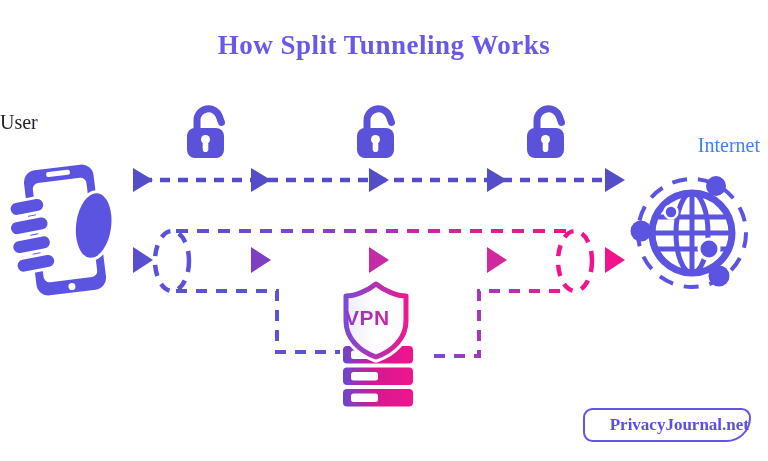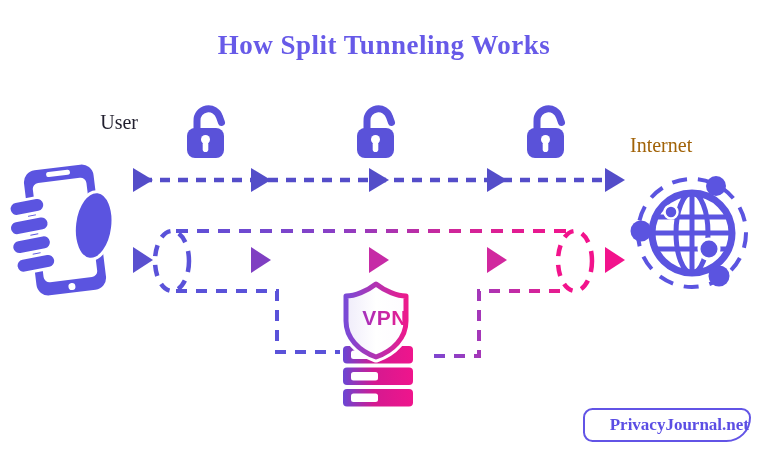--- a/index.html
+++ b/index.html
@@ -1,25 +1,25 @@
 <!DOCTYPE html>
 <html><head>
 <meta charset="utf-8">
 <style>
   html,body{margin:0;padding:0;background:#fff;}
   .stage{position:relative;width:768px;height:461px;background:#ffffff;overflow:hidden;
          font-family:"Liberation Serif", serif;}
   .stage svg{position:absolute;left:0;top:0;}
   .title{position:absolute;left:0;top:30px;width:768px;text-align:center;
          font-size:27px;font-weight:bold;color:#675ae8;letter-spacing:.5px;}
-  .device-label{position:absolute;left:0;top:111px;width:130px;text-align:right;
-         font-size:20px;line-height:23px;color:#211f2e;padding-left:8px;}
-  .internet-label{position:absolute;left:630px;top:134px;width:130px;text-align:left;
-         font-size:20px;color:#a16207;}
-  .vpn-label{position:absolute;left:345px;top:306px;width:62px;text-align:right;
+  .device-label{position:absolute;left:0;top:111px;width:130px;text-align:left;
+         font-size:20px;line-height:23px;color:#211f2e;}
+  .internet-label{position:absolute;left:630px;top:134px;width:130px;text-align:right;
+         font-size:20px;color:#3b82f6;}
+  .vpn-label{position:absolute;left:345px;top:306px;width:62px;text-align:left;
          font-family:"Liberation Sans", sans-serif;font-size:21px;font-weight:bold;
          letter-spacing:.5px;
          background:linear-gradient(90deg,#8a3bd0 0%,#ec1a8c 100%);
          -webkit-background-clip:text;background-clip:text;color:transparent;}
   .brand-badge{position:absolute;left:583px;top:408px;width:168px;height:34px;
          border:2.5px solid #6254e6;border-radius:10px 10px 26px 10px;
          display:flex;align-items:center;justify-content:flex-end;box-sizing:border-box;}
   .brand-badge span{font-size:17px;font-weight:bold;color:#5b4ee4;}
 </style>
 </head>

